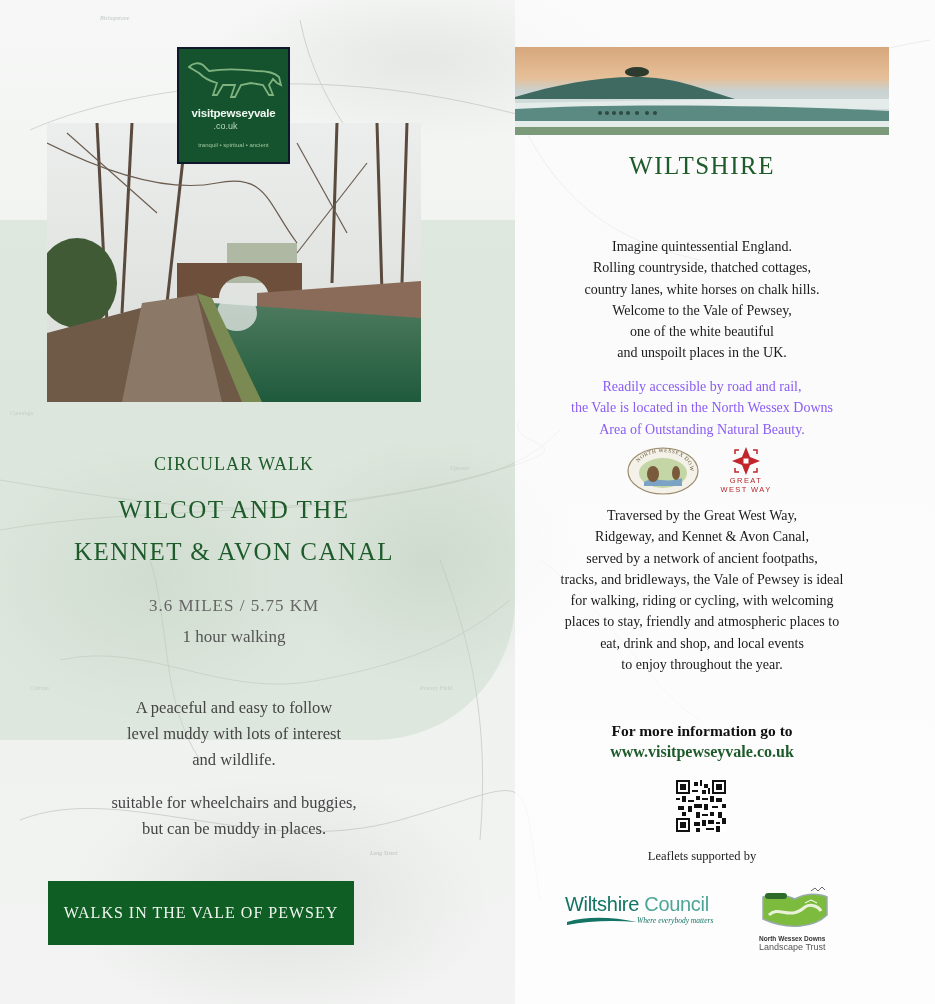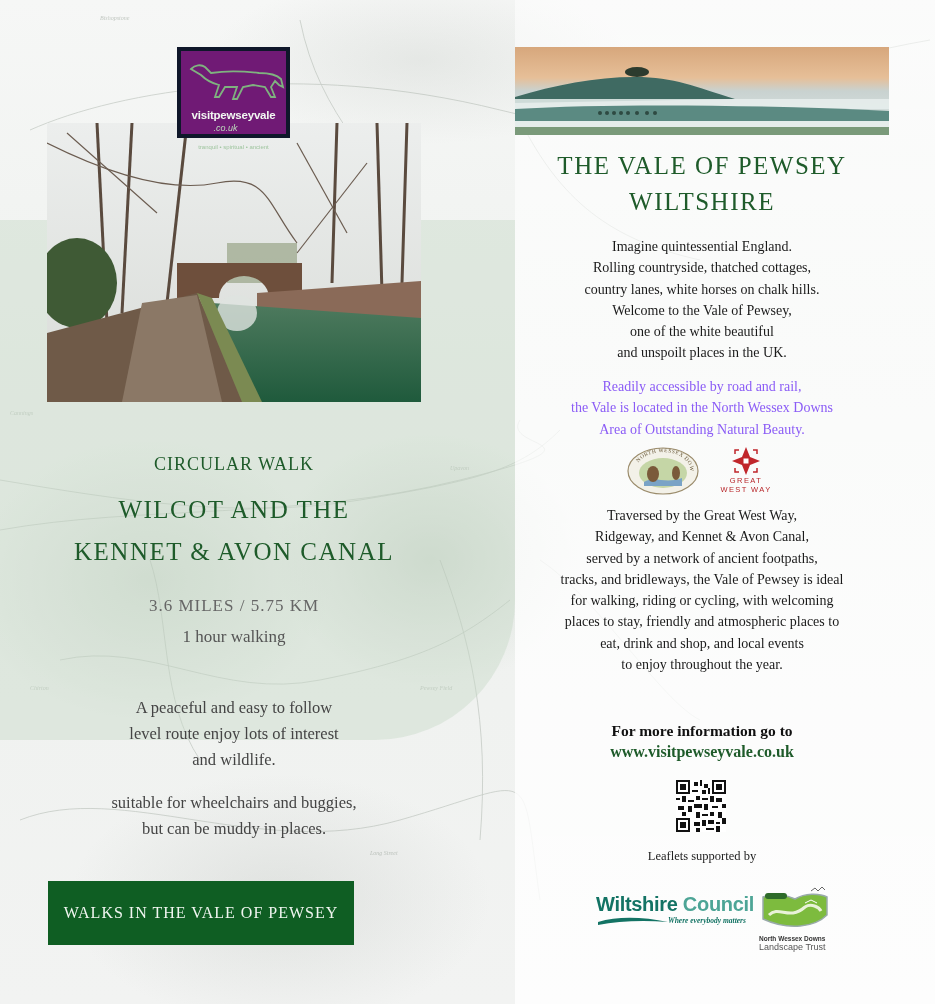--- a/index.html
+++ b/index.html
@@ -34,36 +34,36 @@
 
     
     .photo-canal {
       position: absolute; left: 47px; top: 123px; width: 374px; height: 279px;
       overflow: hidden;
       background: linear-gradient(180deg, #e9ebea 0%, #d8dad6 35%, #7d6a58 62%, #5b4a3a 100%);
     }
     .photo-canal svg { width: 100%; height: 100%; display: block; }
 
     .logo-box {
-      position: absolute; left: 177px; top: 47px; width: 113px; height: 91px;
-      background: #701a75;
-      border: 4px solid #0f172a;
+      position: absolute; left: 177px; top: 47px; width: 113px; height: 117px;
+      background: #14532d;
+      border: 2px solid #0f172a;
       color: #e6efe6;
       text-align: center;
       z-index: 3;
     }
     .logo-horse { position: absolute; left: 8px; top: 10px; width: 96px; height: 44px; }
     .logo-name {
       position: absolute; left: 0; right: 0; top: 58px;
       font-family: "Liberation Sans", "DejaVu Sans", sans-serif;
       font-weight: bold; font-size: 11.5px; letter-spacing: -0.2px; color: #f2f7f2;
     }
     .logo-domain {
       position: absolute; left: 0; right: 16px; top: 72px;
-      font-family: "Liberation Sans", sans-serif; font-size: 9px; color: #bcd8bc; font-style: italic;
+      font-family: "Liberation Sans", sans-serif; font-size: 9px; color: #bcd8bc;
     }
     .logo-tagline {
       position: absolute; left: 0; right: 0; top: 93px;
       font-family: "Liberation Sans", sans-serif; font-size: 6px; color: #9fc59f;
     }
 
     .left-text { position: absolute; left: 47px; width: 374px; text-align: center; }
     .eyebrow {
       top: 454px; font-size: 18px; letter-spacing: 1px; color: #1e5b2a;
       text-transform: uppercase;
@@ -108,21 +108,21 @@
     .logo-gww { position: absolute; left: 714px; top: 446px; width: 64px; height: 54px; text-align: center; }
     .gww-mark { display: block; margin: 0 auto; width: 30px; height: 30px; }
     .gww-text {
       display: block; font-family: "Liberation Sans", sans-serif; font-size: 7.5px;
       letter-spacing: 1.4px; line-height: 9px; color: #b7262a;
     }
 
     .qr { position: absolute; left: 676px; top: 780px; width: 50px; height: 52px; }
 
     .wiltshire {
-      position: absolute; left: 596px; top: 893px; width: 160px; height: 40px; font-weight: bold;
+      position: absolute; left: 565px; top: 893px; width: 160px; height: 40px;
     }
     .wilt-name {
       font-family: "Liberation Sans", sans-serif; font-size: 20px; letter-spacing: -0.3px;
       color: #137364; white-space: nowrap;
     }
     .wilt-name .light { color: #4da596; }
     .wilt-swoosh { position: absolute; left: 2px; top: 23px; width: 70px; height: 10px; }
     .wilt-tag {
       position: absolute; left: 72px; top: 23px; font-family: "Liberation Serif", serif; font-style: italic;
       font-size: 7.5px; color: #137364; white-space: nowrap;
@@ -230,21 +230,21 @@
   <h1 class="left-text walk-title" style="font-weight:normal">
     <div>WILCOT AND THE</div>
     <div>KENNET &amp; AVON CANAL</div>
   </h1>
 
   <div class="left-text distance">3.6 MILES / 5.75 KM</div>
   <div class="left-text duration">1 hour walking</div>
 
   <div class="left-text desc">
     <div>A peaceful and easy to follow</div>
-    <div>level route enjoy lots of interest</div>
+    <div>level muddy with lots of interest</div>
     <div>and wildlife.</div>
   </div>
 
   <div class="left-text access">
     <div>suitable for wheelchairs and buggies,</div>
     <div>but can be muddy in places.</div>
   </div>
 
   <div class="walks-banner">WALKS IN THE VALE OF PEWSEY</div>
 </section>
@@ -275,21 +275,20 @@
           <circle cx="122" cy="66" r="2"></circle>
           <circle cx="132" cy="66" r="2"></circle>
           <circle cx="140" cy="66" r="2"></circle>
         </g>
       <rect x="0" y="74" width="374" height="6" fill="#e6eeec" opacity="0.85"></rect>
       <rect x="0" y="80" width="374" height="8" fill="#7a9a7a"></rect>
     </svg>
   </div>
 
   <h2 class="right-text vale-title" style="font-weight:normal">
-    <div>THE VALE OF PEWSEY</div>
     <div>WILTSHIRE</div>
   </h2>
 
   <div class="right-text intro">
     <div>Imagine quintessential England.</div>
     <div>Rolling countryside, thatched cottages,</div>
     <div>country lanes, white horses on chalk hills.</div>
     <div>Welcome to the Vale of Pewsey,</div>
     <div>one of the white beautiful</div>
     <div>and unspoilt places in the UK.</div>

